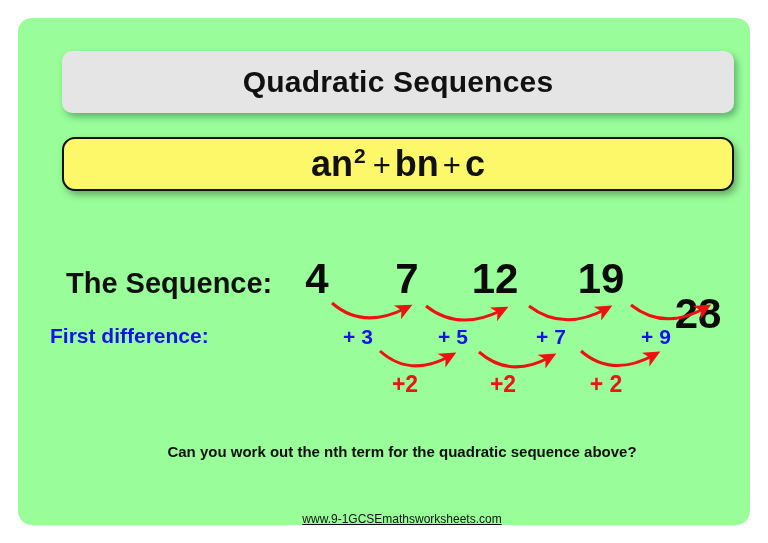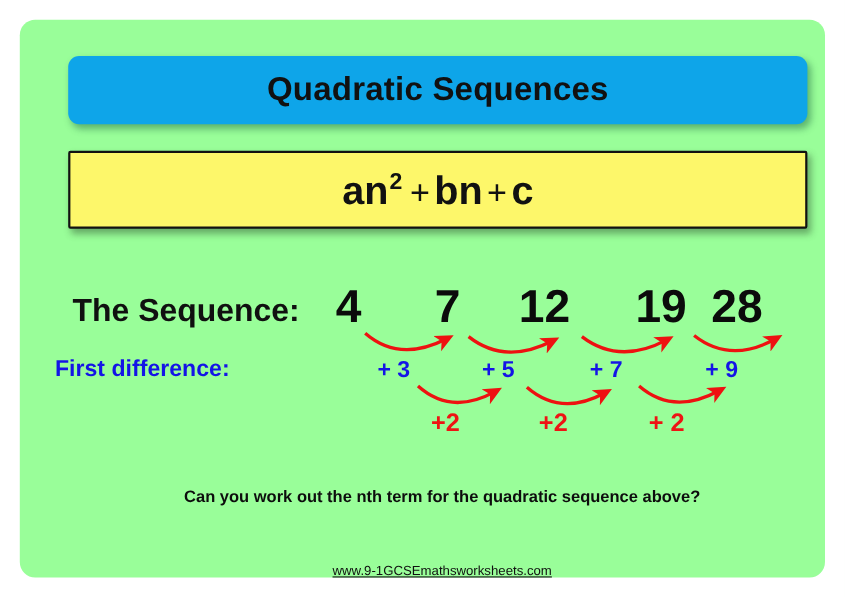--- a/index.html
+++ b/index.html
@@ -30,45 +30,45 @@
     border-radius: 14px;
     box-sizing: border-box;
   }
   
   #title-card {
     position: absolute;
     left: 44px;
     top: 33px;
     width: 672px;
     height: 62px;
-    background: #0ea5e9;
+    background: #e5e5e5;
     border-radius: 10px;
     box-shadow: 3px 4px 7px rgba(20, 90, 60, 0.45);
     display: flex;
     align-items: center;
     justify-content: center;
     box-sizing: border-box;
   }
   #title-text {
     font-size: 30px;
     font-weight: bold;
     color: #111111;
     letter-spacing: 0.2px;
     white-space: nowrap;
   }
   
   #formula-card {
     position: absolute;
     left: 44px;
     top: 119px;
     width: 672px;
-    height: 71px;
+    height: 54px;
     background: #fdf76a;
     border: 2px solid #111111;
-    border-radius: 2px;
+    border-radius: 13px;
     box-shadow: 3px 4px 7px rgba(40, 70, 40, 0.45);
     display: flex;
     align-items: center;
     justify-content: center;
     box-sizing: border-box;
   }
   #formula-text {
     font-size: 36px;
     font-weight: bold;
     color: #111111;
@@ -189,21 +189,21 @@
       <span id="formula-text"><span>an</span><span class="exp">2</span><span class="op">+</span><span>bn</span><span class="op">+</span><span>c</span></span>
     </div>
 
     <div class="row-label" id="label-sequence">The Sequence:</div>
     <div class="row-label" id="label-first">First difference:</div>
 
     <div class="seq-num" style="left:264px;">4</div>
     <div class="seq-num" style="left:354px;">7</div>
     <div class="seq-num" style="left:442px;text-align:center;">12</div>
     <div class="seq-num" style="left:548px;">19</div>
-    <div class="seq-num" style="left:617px;">28</div>
+    <div class="seq-num" style="left:645px;margin-top:35px;">28</div>
 
     <div class="diff1" style="left:305px;">+ 3</div>
     <div class="diff1" style="left:400px;">+ 5</div>
     <div class="diff1" style="left:498px;">+ 7</div>
     <div class="diff1" style="left:603px;">+ 9</div>
 
     <div class="diff2" style="left:352px;">+2</div>
     <div class="diff2" style="left:450px;">+2</div>
     <div class="diff2" style="left:553px;">+ 2</div>
 

